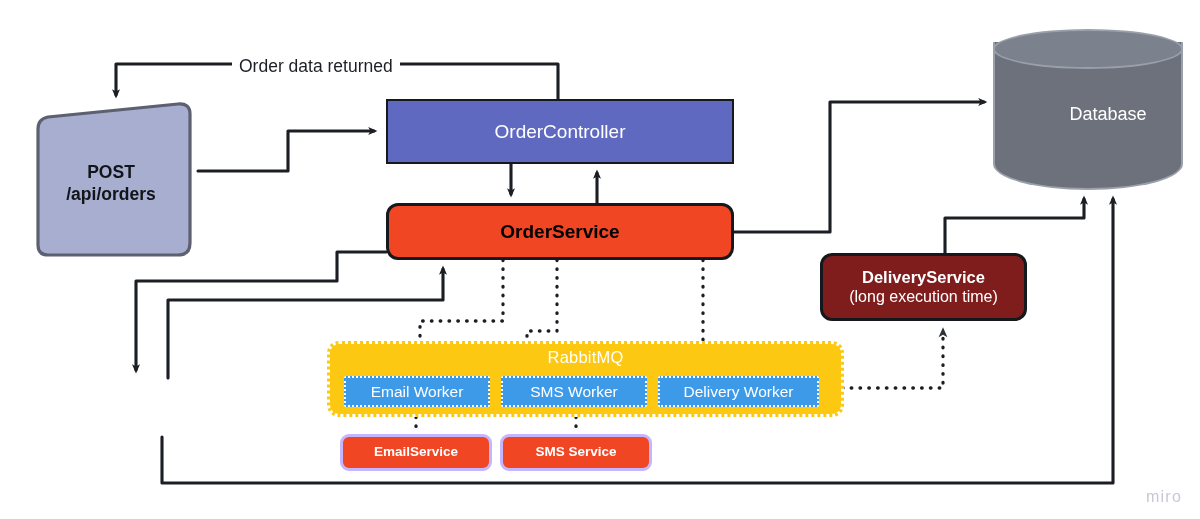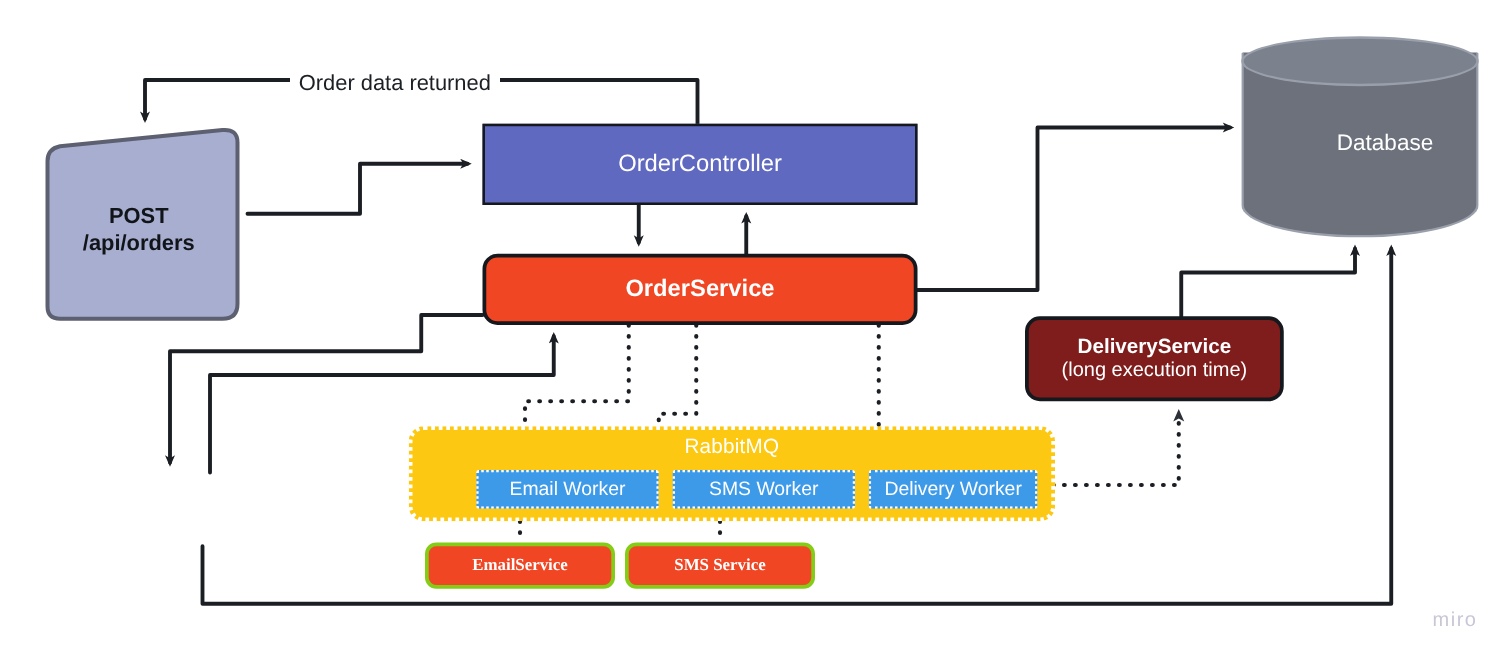--- a/index.html
+++ b/index.html
@@ -57,36 +57,35 @@
   .box-sharp {
     border: 2.6px solid #15181c;
     border-radius: 0;
     text-align: right;
   }
   .box-round {
     border: 3.2px solid #15181c;
     border-radius: 12px;
   }
   .box-round-sm {
-    border: 3px solid #84cc16;
+    border: 3px solid #c4b5fd;
     border-radius: 9px;
-    font-family: Liberation Serif, serif;
   }
 
   #order-controller {
     left: 386px; top: 99px; width: 348px; height: 65px;
     background: #6069c0;
     color: #ffffff;
     font-size: 19px;
     font-weight: 400;
   }
   #order-service {
     left: 386px; top: 203px; width: 348px; height: 57px;
     background: #f04624;
-    color: #ffffff;
+    color: #000000;
     font-size: 19px;
     font-weight: bold;
   }
   #inventory-service {
     left: 37px; top: 378px; width: 255px; height: 59px;
     background: #f04624;
     color: #ffffff;
     font-size: 17px;
     font-weight: bold;
   }
@@ -128,25 +127,25 @@
     letter-spacing: .2px;
   }
   .worker {
     position: absolute;
     top: 32px; height: 31px;
     background: #3d9ae9;
     border: 2.6px dotted #ffffff;
     border-radius: 2px;
     box-sizing: border-box;
     display: flex; align-items: center; justify-content: center;
-    color: #ffffff; font-size: 15.5px; margin-left: 37px;
+    color: #ffffff; font-size: 15.5px;
   }
   #email-worker    { left: 14px;  width: 146px; }
   #sms-worker      { left: 171px; width: 146px; }
-  #delivery-worker { left: 328px; width: 135px; }
+  #delivery-worker { left: 328px; width: 161px; }
 
   
   #database {
     position: absolute;
     left: 993px; top: 24px; width: 190px; height: 166px;
   }
   #db-body {
     position: absolute; left: 0; top: 18px; width: 190px; height: 148px;
     background: #6c717c;
     border: 2.4px solid #9aa0ab;

